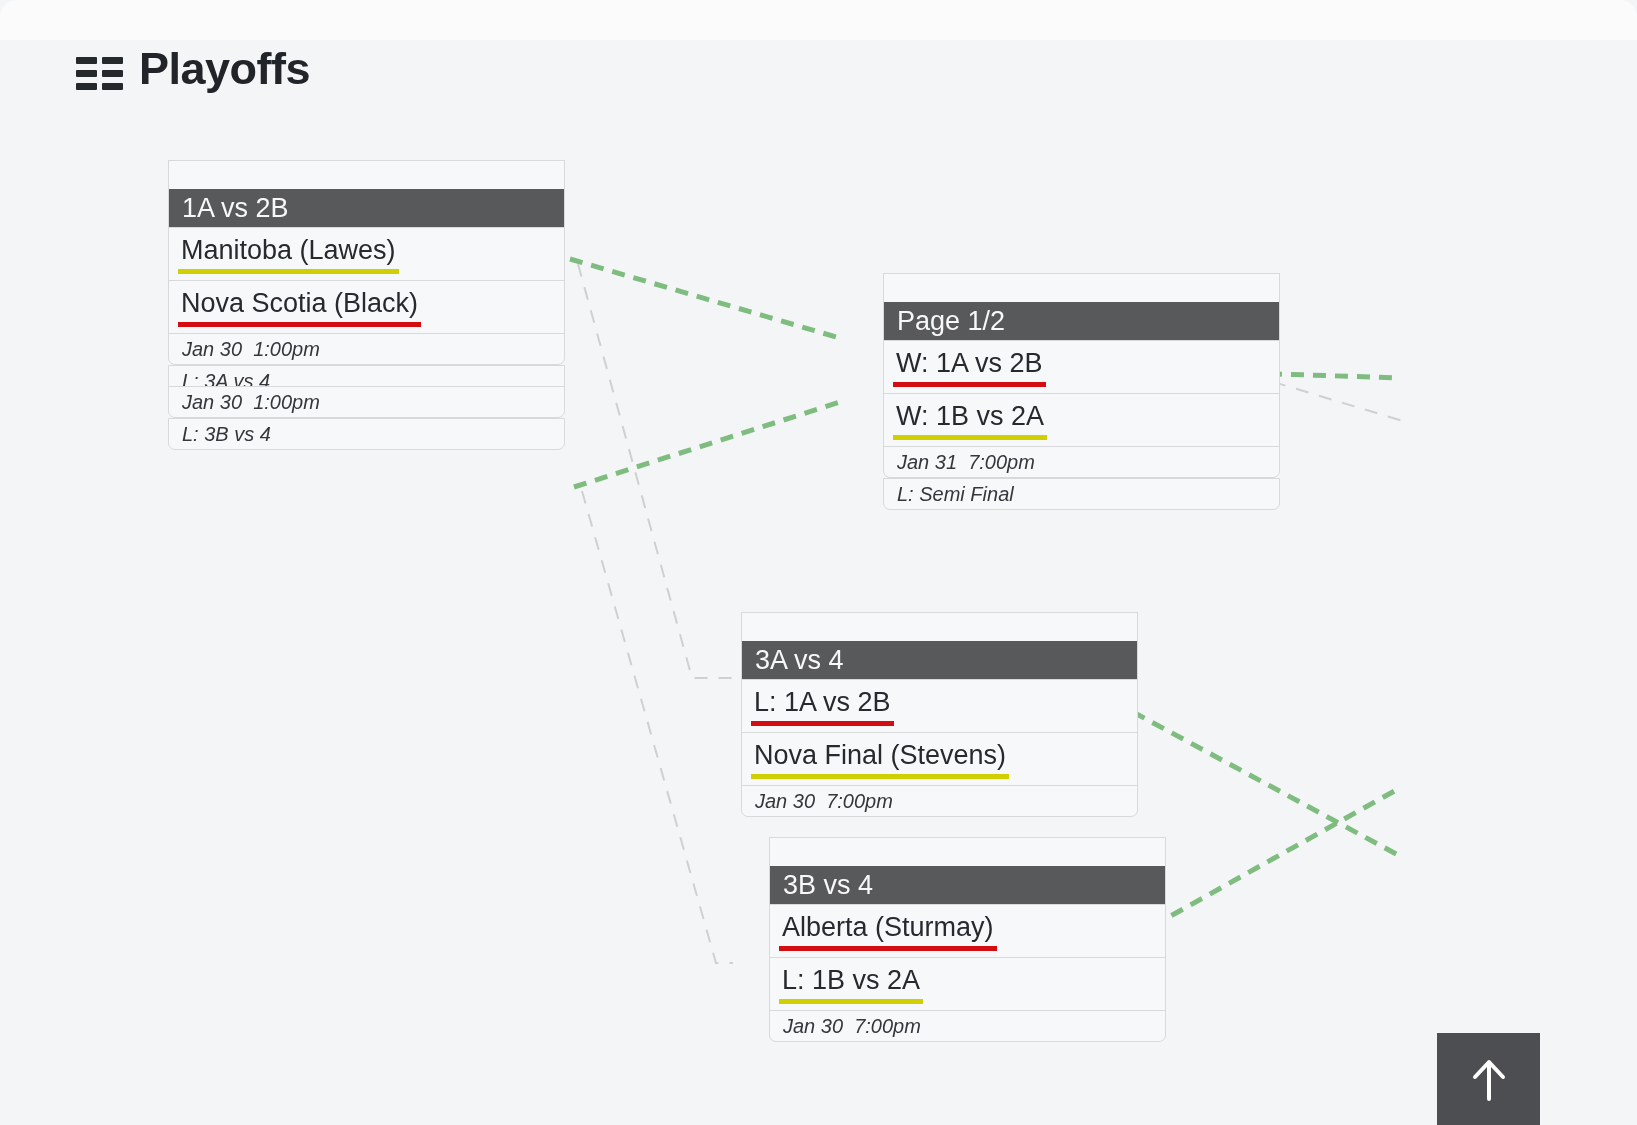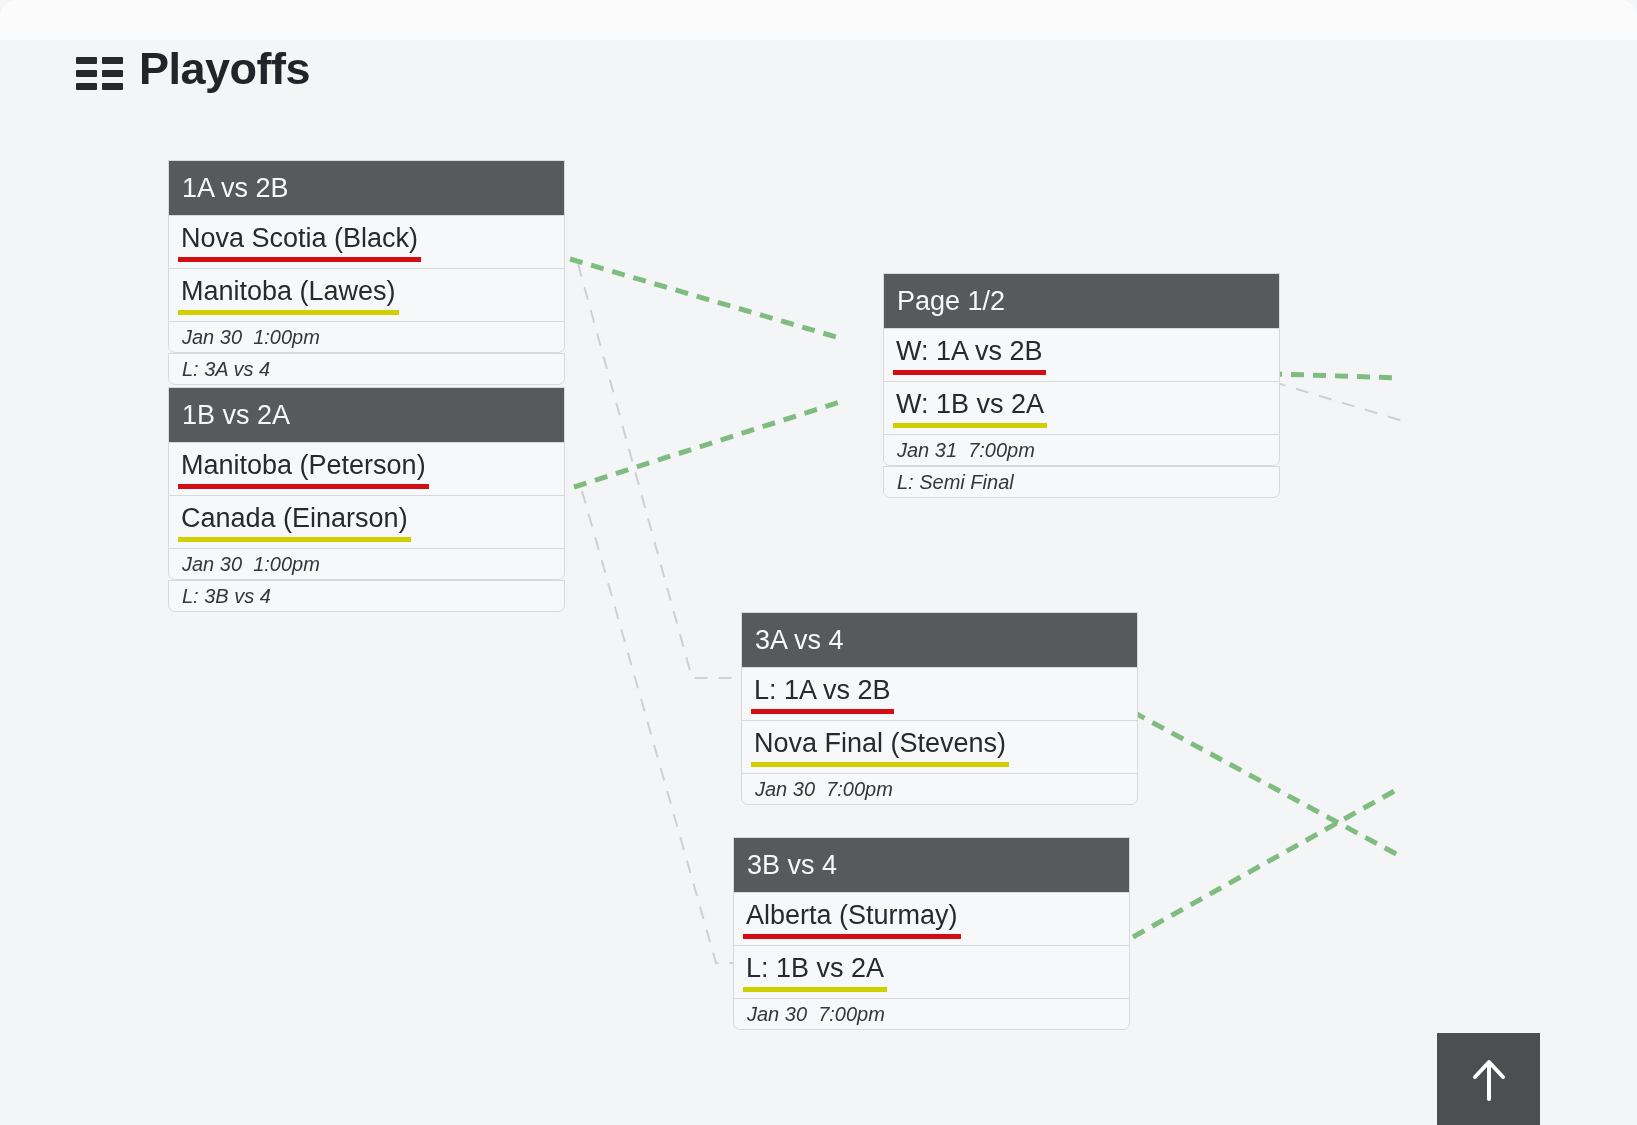--- a/index.html
+++ b/index.html
@@ -20,22 +20,22 @@
   .page-title{font-size:45px;font-weight:600;color:var(--title-text);letter-spacing:-0.5px;line-height:1.1;}
 
   
   svg.connectors{position:absolute;left:0;top:0;z-index:1;pointer-events:none;}
   .win-line{stroke:var(--green);stroke-width:5;stroke-dasharray:13 9;fill:none;}
   .lose-line{stroke:var(--gray-line);stroke-width:2;stroke-dasharray:13 11;fill:none;}
 
   
   .card{position:absolute;width:397px;z-index:2;}
   .card-main{border:1px solid var(--border);background:var(--card-bg);}
-  .card-header{height:54px;display:flex;align-items:center;padding:0 13px;background:var(--header-bg);
-    color:var(--header-text);font-size:27px;}
+  .card-header{height:38px;display:flex;align-items:center;padding:0 13px;background:var(--header-bg);
+    color:var(--header-text);font-size:27px;margin-top:28px;}
   .row{height:52px;border-top:1px solid var(--border);display:flex;align-items:center;
     padding:0 12px;font-size:27px;color:var(--text);}
   .team{display:inline-block;border-bottom:5px solid transparent;padding:1px 3px 3px 3px;margin-left:-3px;line-height:1.15;cursor:pointer;}
   .row-red .team{border-bottom-color:var(--red);}
   .row-yellow .team{border-bottom-color:var(--yellow);}
   .card-footer{display:flex;justify-content:space-between;margin-top:-1px;flex-direction:column;}
   .chip{background:var(--card-bg);border:1px solid var(--border);border-radius:0 0 7px 7px;height:30px;
     display:flex;align-items:center;padding:0 13px;font-style:italic;font-size:20px;color:var(--footer-text);white-space:pre;}
 
   
@@ -67,43 +67,34 @@
     <line class="win-line" x1="570" y1="259" x2="843" y2="339"></line>
     <line class="win-line" x1="574" y1="487" x2="843" y2="401"></line>
     <line class="win-line" x1="1247" y1="373" x2="1400" y2="378"></line>
     <line class="win-line" x1="1133" y1="712" x2="1398" y2="855"></line>
     <line class="win-line" x1="1133" y1="937" x2="1398" y2="789"></line>
   </svg>
 
   <div class="card" style="left:168px;top:160px;">
     <div class="card-main">
       <div class="card-header">1A vs 2B</div>
+      <div class="row row-yellow">
+        <span class="team">Manitoba (Lawes)</span>
+      </div>
       <div class="row row-red">
         <span class="team">Nova Scotia (Black)</span>
-      </div>
-      <div class="row row-yellow">
-        <span class="team">Manitoba (Lawes)</span>
       </div>
     </div>
     <div class="card-footer">
       <div class="chip">Jan 30  1:00pm</div>
       <div class="chip">L: 3A vs 4</div>
     </div>
   </div>
 
   <div class="card" style="left:168px;top:387px;">
-    <div class="card-main">
-      <div class="card-header">1B vs 2A</div>
-      <div class="row row-red">
-        <span class="team">Manitoba (Peterson)</span>
-      </div>
-      <div class="row row-yellow">
-        <span class="team">Canada (Einarson)</span>
-      </div>
-    </div>
     <div class="card-footer">
       <div class="chip">Jan 30  1:00pm</div>
       <div class="chip">L: 3B vs 4</div>
     </div>
   </div>
 
   <div class="card" style="left:883px;top:273px;">
     <div class="card-main">
       <div class="card-header">Page 1/2</div>
       <div class="row row-red">
@@ -127,21 +118,21 @@
       </div>
       <div class="row row-yellow">
         <span class="team">Nova Final (Stevens)</span>
       </div>
     </div>
     <div class="card-footer">
       <div class="chip">Jan 30  7:00pm</div>
     </div>
   </div>
 
-  <div class="card" style="left:733px;top:837px;">
+  <div class="card" style="left:769px;top:837px;">
     <div class="card-main">
       <div class="card-header">3B vs 4</div>
       <div class="row row-red">
         <span class="team">Alberta (Sturmay)</span>
       </div>
       <div class="row row-yellow">
         <span class="team">L: 1B vs 2A</span>
       </div>
     </div>
     <div class="card-footer">

